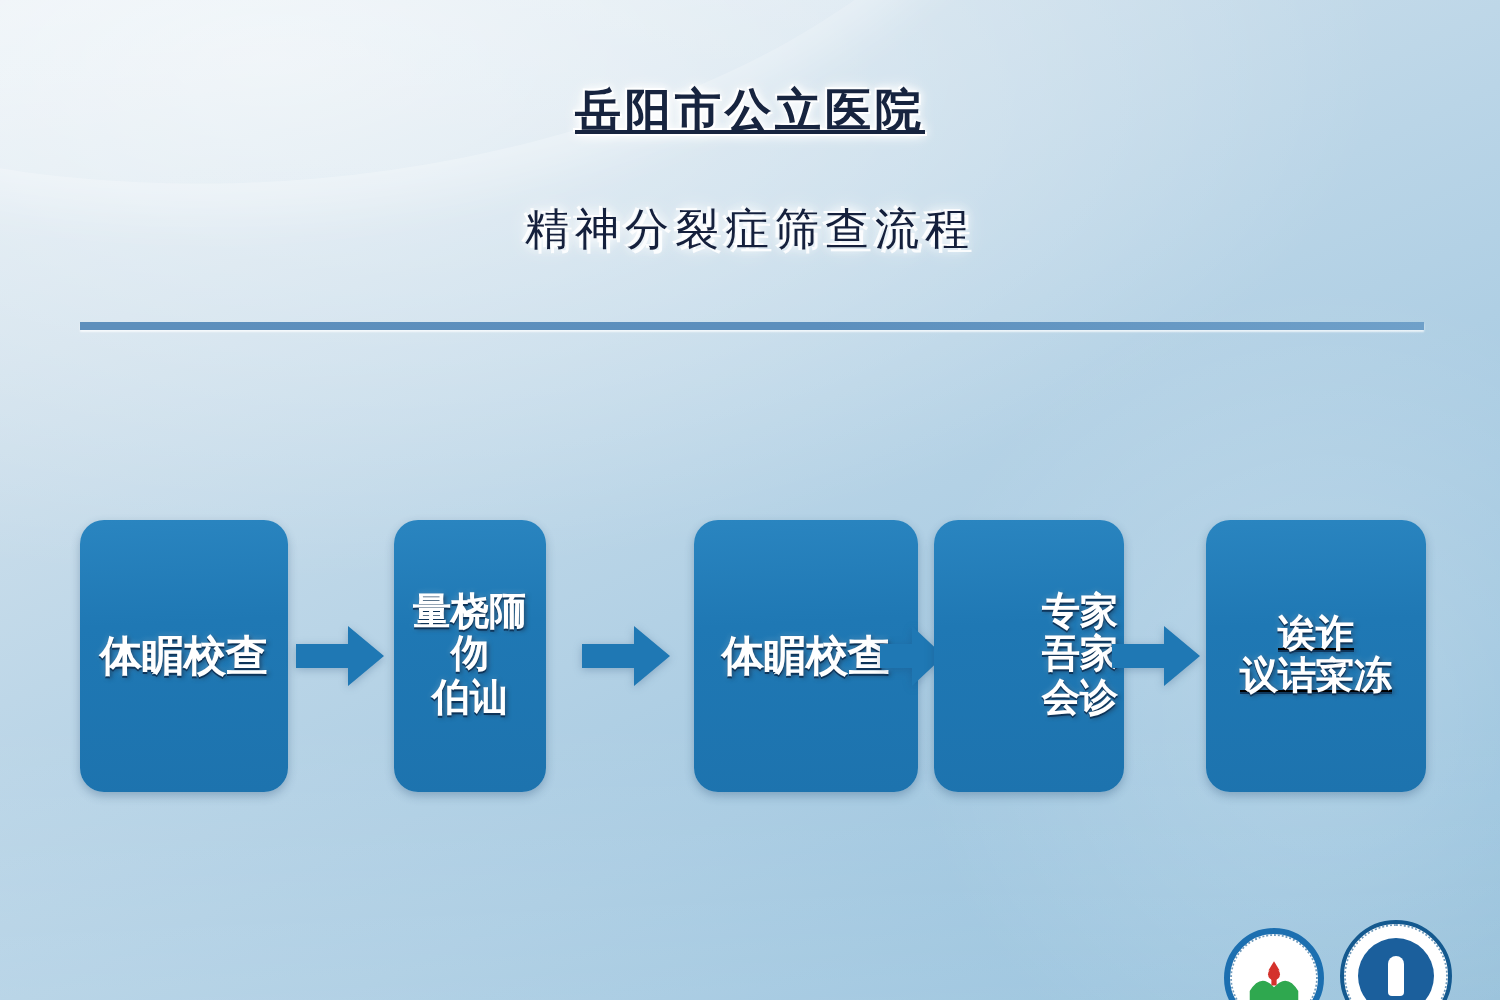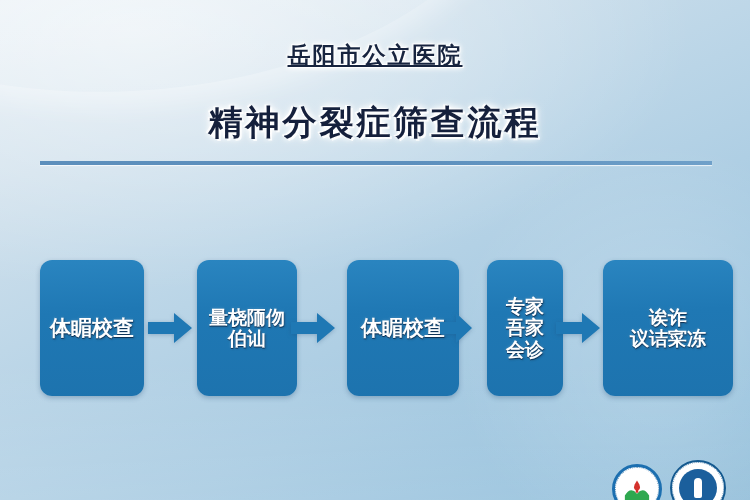--- a/index.html
+++ b/index.html
@@ -63,22 +63,22 @@
     text-shadow:
       0 0 5px #ffffff, 0 0 5px #ffffff, 0 0 9px #ffffff,
       1px 1px 0 rgba(255,255,255,0.95), -1px -1px 0 rgba(255,255,255,0.95);
     text-decoration: underline;
   }
   #main-title {
     position: absolute;
     left: 0; right: 0;
     top: 100px;
     text-align: center;
-    font-size: 34px;
-    font-weight: bold;
+    font-size: 22px;
+    font-weight: normal;
     letter-spacing: 3px;
     color: #15203c;
     text-shadow:
       0 0 6px #ffffff, 0 0 6px #ffffff, 0 0 12px #ffffff,
       2px 2px 0 rgba(255,255,255,0.9), -2px -1px 0 rgba(255,255,255,0.9);
   }
   #divider {
     position: absolute;
     left: 40px;
     top: 161px;
@@ -116,24 +116,24 @@
     font-size: 21px;
     line-height: 1.08;
     letter-spacing: 0px;
     text-shadow:
       0 1px 0 rgba(10,45,80,0.85),
       1px 1px 2px rgba(10,45,80,0.70),
       0 0 3px rgba(255,255,255,0.25);
     white-space: pre-line;
   }
   .node.n1 { left: 40px;  width: 104px; }
-  .node.n2 { left: 197px; width: 100px;  }
+  .node.n2 { left: 197px; width: 76px;  }
   .node.n3 { left: 347px; width: 112px; }
-  .node.n4 { left: 487px; width: 76px;  }
-  .node.n5 { left: 603px; width: 130px; }
+  .node.n4 { left: 467px; width: 95px; justify-content: flex-end;  }
+  .node.n5 { left: 603px; width: 110px; text-decoration: underline; }
 
   .node.n2 .node-label,
   .node.n4 .node-label,
   .node.n5 .node-label { font-size: 19px; line-height: 1.12; }
 
   .arrow {
     position: absolute;
     top: 52px;
     width: 44px;
     height: 32px;

